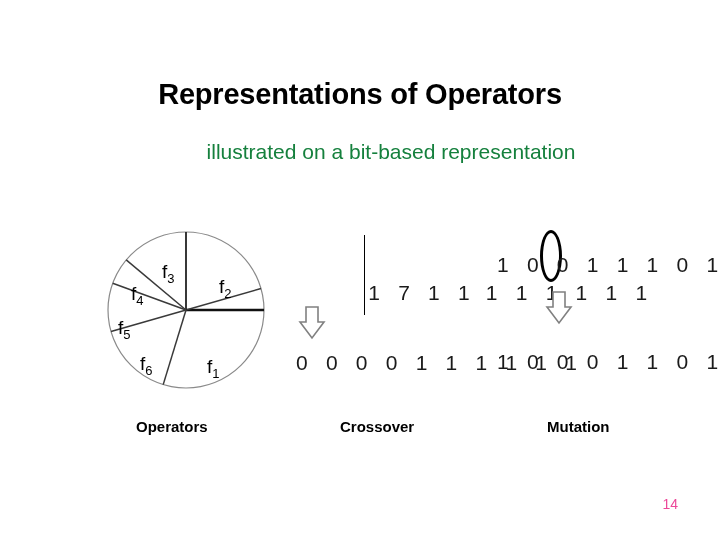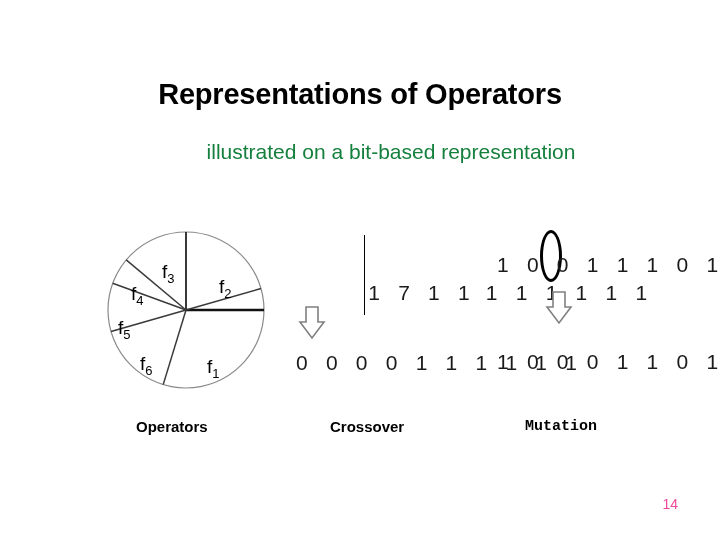--- a/index.html
+++ b/index.html
@@ -110,22 +110,22 @@
   
   .caption {
     position: absolute;
     top: 418px;
     font-size: 15px;
     font-weight: 700;
     color: #000;
     white-space: nowrap;
   }
   .cap-selection { left: 136px; }
-  .cap-crossover { left: 330px; }
-  .cap-mutation  { left: 525px; font-family: Liberation Mono, monospace; }
+  .cap-crossover { left: 340px; }
+  .cap-mutation  { left: 547px; }
 
   
   .page-num {
     position: absolute;
     right: 42px;
     bottom: 28px;
     font-size: 14px;
     color: #ec4899;
   }
 </style>

